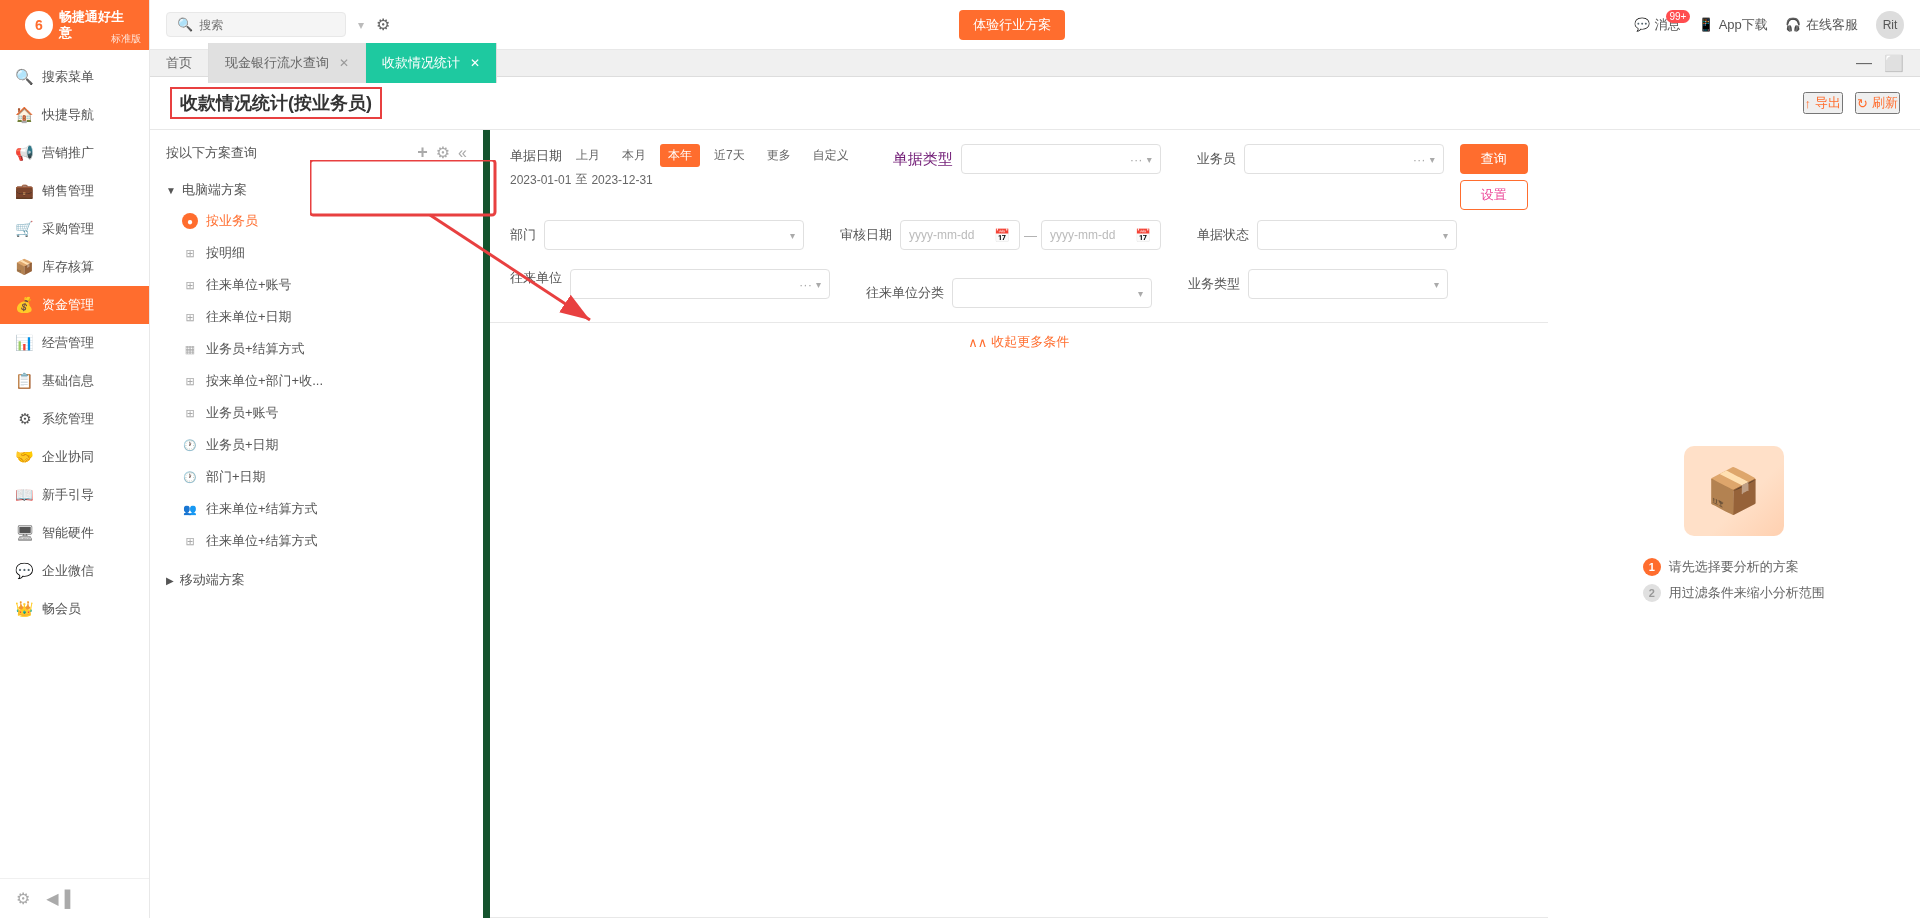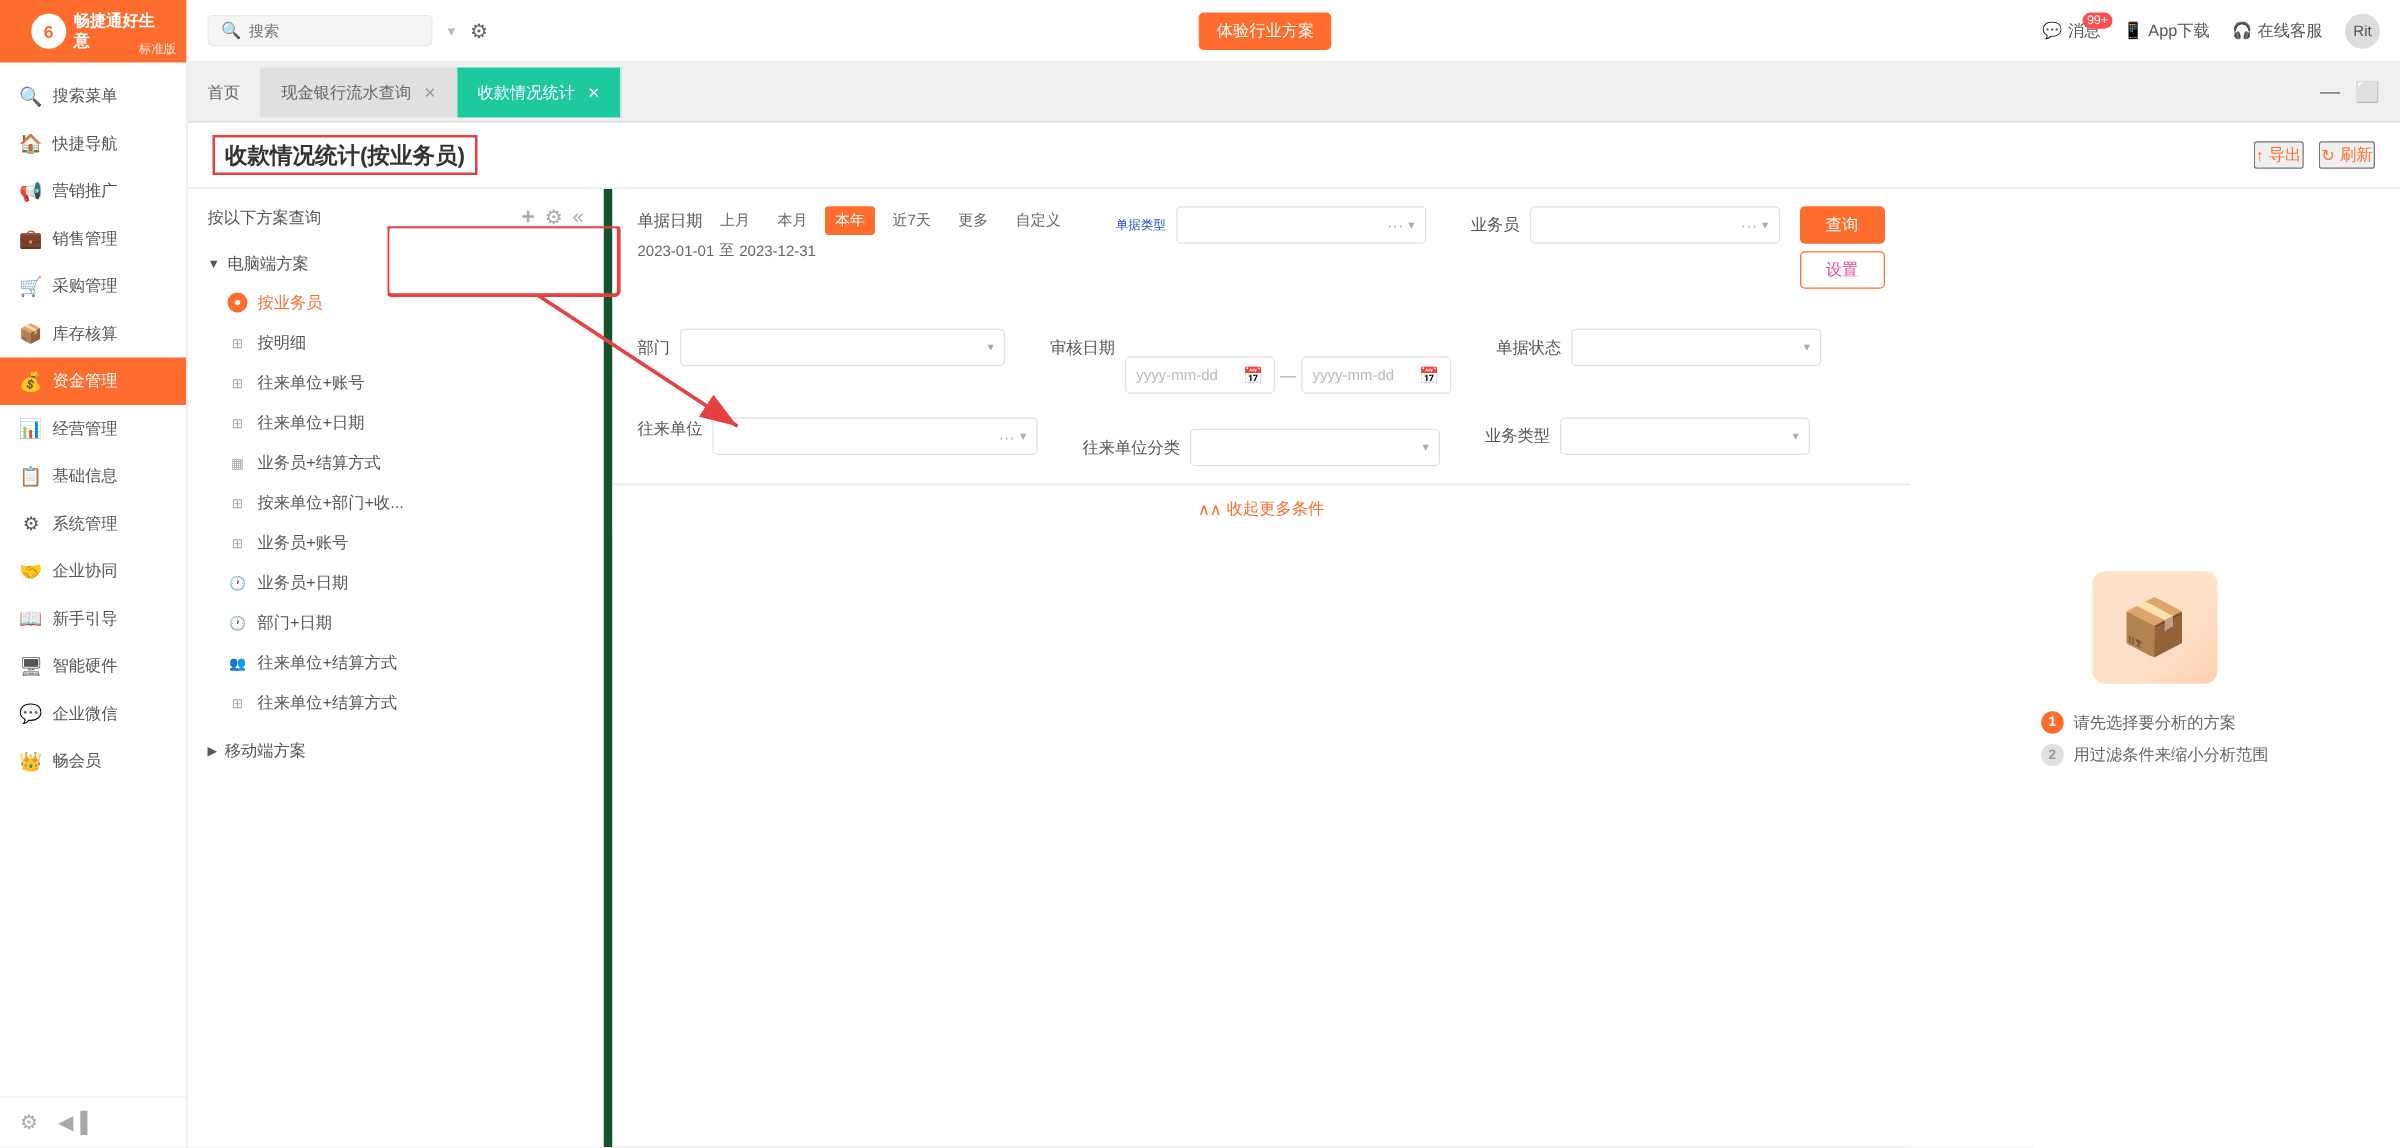--- a/index.html
+++ b/index.html
@@ -102,21 +102,21 @@
     .topbar-right-item { display: flex; align-items: center; gap: 4px; cursor: pointer; position: relative; }
     .badge {
       background: #ff4d4f; color: #fff; border-radius: 10px;
       font-size: 10px; padding: 1px 4px; min-width: 18px; text-align: center;
       position: absolute; top: -6px; right: -10px;
     }
     .user-avatar { width: 28px; height: 28px; background: #ddd; border-radius: 50%; display: flex; align-items: center; justify-content: center; font-size: 12px; }
 
     
     .tabbar {
-      height: 48px;
+      height: 27px;
       background: #f0f0f0;
       display: flex;
       align-items: center;
       border-bottom: 1px solid #ddd;
       position: relative;
     }
     .tab {
       height: 40px;
       display: flex; align-items: center;
       padding: 0 16px;
@@ -525,21 +525,21 @@
                 </div>
               </div>
               <div class="date-range">
                 <span>2023-01-01</span>
                 <span> 至 </span>
                 <span>2023-12-31</span>
               </div>
             </div>
 
             <div style="display:flex;align-items:center;gap:8px;margin-left:20px;">
-              <span style="font-size:10px;color:#1d4ed8;white-space:nowrap;">单据类型</span>
+              <span style="font-size:15px;color:#701a75;white-space:nowrap;">单据类型</span>
               <div style="display:flex;align-items:center;border:1px solid #e0e0e0;border-radius:4px;background:#fff;min-width:200px;min-height:30px;padding:0 8px;cursor:pointer;">
                 <span style="flex:1;font-size:13px;color:#bbb;"></span>
                 <span style="color:#aaa;font-size:13px;">···</span>
                 <span style="color:#aaa;font-size:10px;margin-left:4px;">▾</span>
               </div>
             </div>
 
             <div style="display:flex;align-items:center;gap:8px;margin-left:20px;">
               <span style="font-size:13px;color:#555;white-space:nowrap;">业务员</span>
               <div style="display:flex;align-items:center;border:1px solid #e0e0e0;border-radius:4px;background:#fff;min-width:200px;min-height:30px;padding:0 8px;cursor:pointer;">
@@ -560,21 +560,21 @@
             <div style="display:flex;align-items:center;gap:8px;">
               <span style="font-size:13px;color:#555;white-space:nowrap;">部门</span>
               <div style="display:flex;align-items:center;border:1px solid #e0e0e0;border-radius:4px;background:#fff;min-width:260px;min-height:30px;padding:0 8px;cursor:pointer;">
                 <span style="flex:1;"></span>
                 <span style="color:#aaa;font-size:10px;">▾</span>
               </div>
             </div>
 
             <div style="display:flex;align-items:center;gap:8px;margin-left:20px;">
               <span style="font-size:13px;color:#555;white-space:nowrap;">审核日期</span>
-              <div style="display:flex;align-items:center;gap:4px;margin-top:44px;">
+              <div style="display:flex;align-items:center;gap:4px;">
                 <div style="display:flex;align-items:center;border:1px solid #e0e0e0;border-radius:4px;background:#fff;min-width:120px;min-height:30px;padding:0 8px;cursor:pointer;">
                   <span style="flex:1;font-size:12px;color:#bbb;">yyyy-mm-dd</span>
                   <span style="color:#aaa;">📅</span>
                 </div>
                 <span style="color:#aaa;">—</span>
                 <div style="display:flex;align-items:center;border:1px solid #e0e0e0;border-radius:4px;background:#fff;min-width:120px;min-height:30px;padding:0 8px;cursor:pointer;">
                   <span style="flex:1;font-size:12px;color:#bbb;">yyyy-mm-dd</span>
                   <span style="color:#aaa;">📅</span>
                 </div>
               </div>

